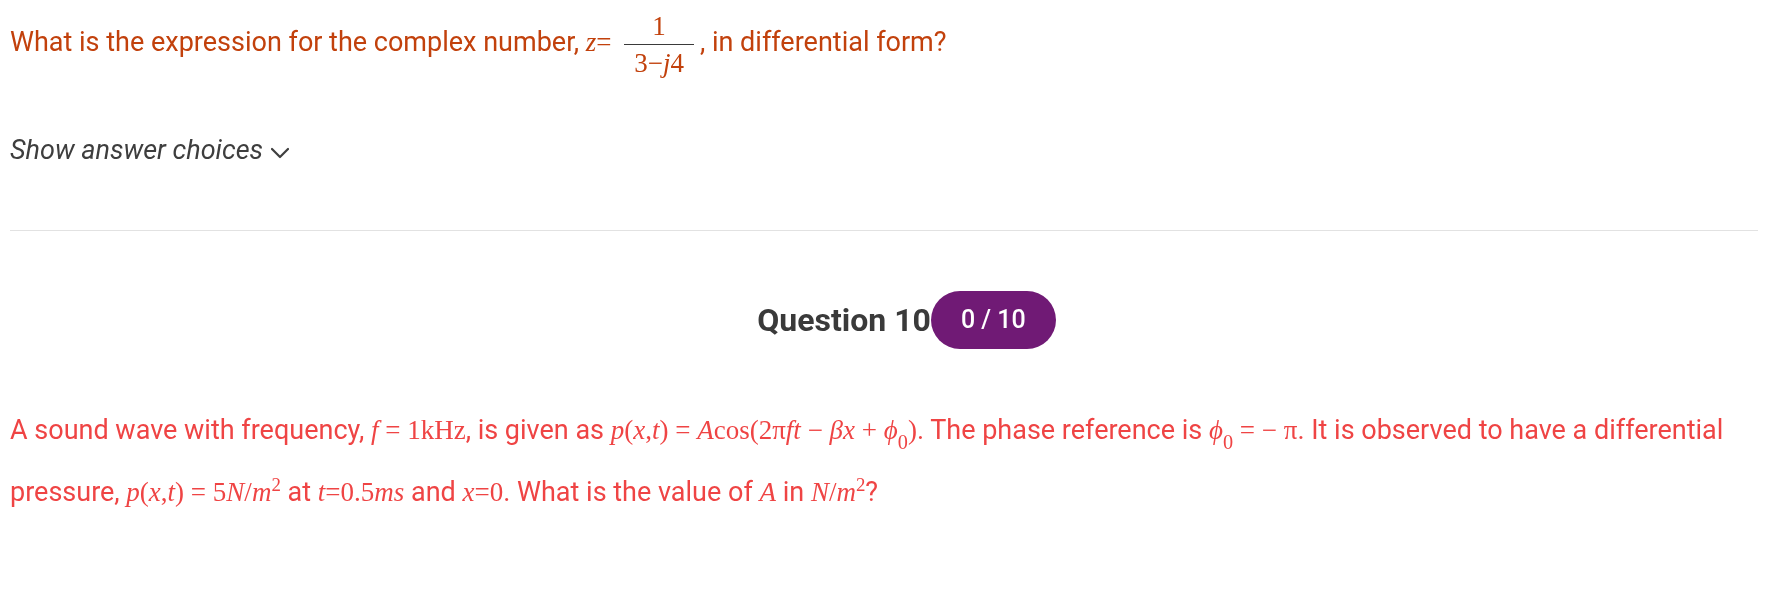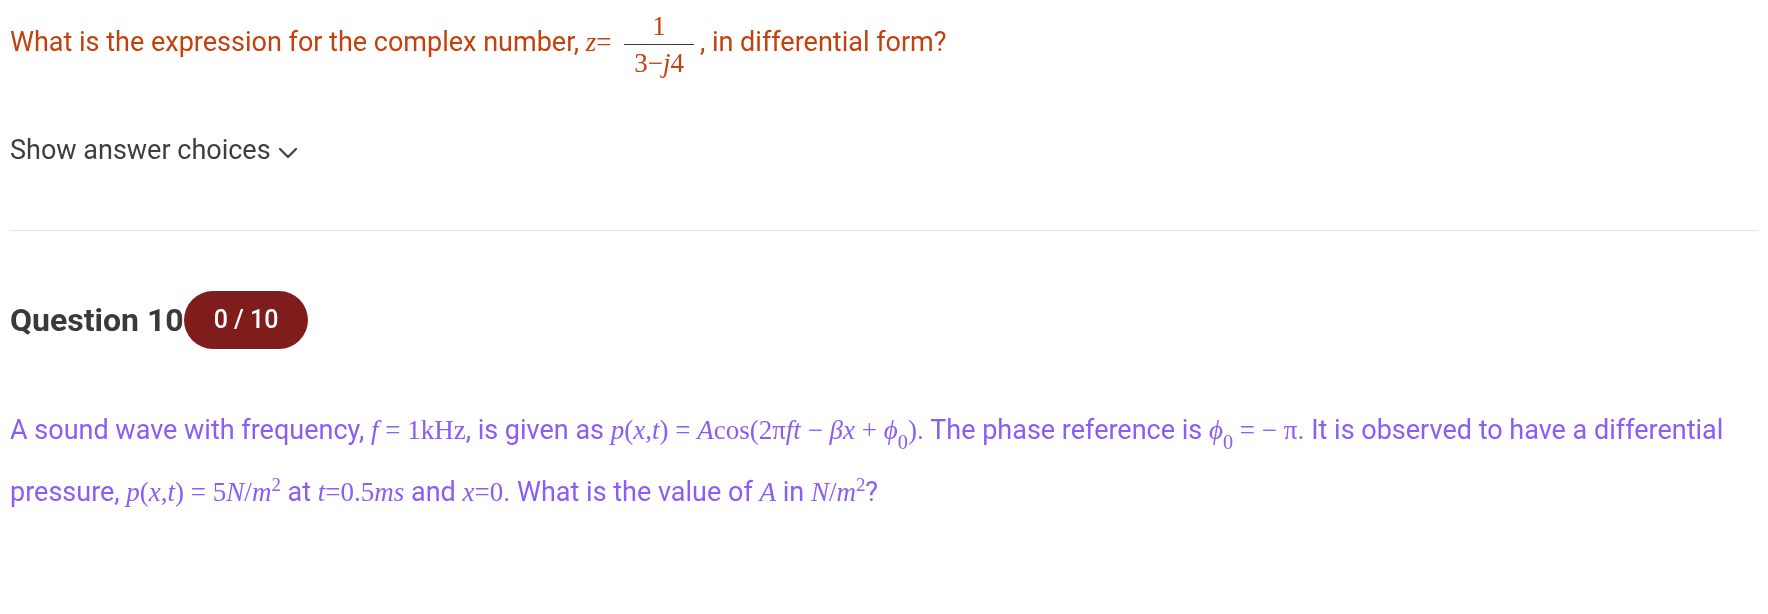--- a/index.html
+++ b/index.html
@@ -35,50 +35,52 @@
     padding: 2px 10px 0;
   }
   .show-choices {
     display: inline-flex;
     align-items: flex-start;
     gap: 8px;
     color: #3e3e3e;
     cursor: pointer;
     margin-bottom: 60px;
     font-size: 27px;
+    font-style: italic;
   }
   .chev-icon {
     display:inline-block;
   }
   hr.divider {
     border: none;
     border-top: 1px solid #e2e2e2;
     margin: 0 0 60px 0;
   }
   .question-header {
     display: flex;
-    justify-content: flex-start;
+    justify-content: center;
     align-items: center;
     margin-bottom: 50px;
+    margin-left: 45px;
   }
   .question-header h2 {
     font-weight: 700;
     font-size: 32px;
     color: #3a3a3a;
   }
   .score-badge {
-    background: #7f1d1d;
+    background: #701a75;
     color: #fff;
     padding: 10px 30px;
     border-radius: 999px;
     font-size: 25px;
     font-weight: 500;
   }
   .q10-text {
-    color: #8b5cf6;
+    color: #ef4444;
     line-height: 2.3;
   }
   sup { font-size: 0.7em; vertical-align: super; line-height:0;}
   sub { font-size: 0.75em; vertical-align: sub; line-height:0; position:relative; top:4px;}
 </style>
 </head>
 <body>
 
 
 

